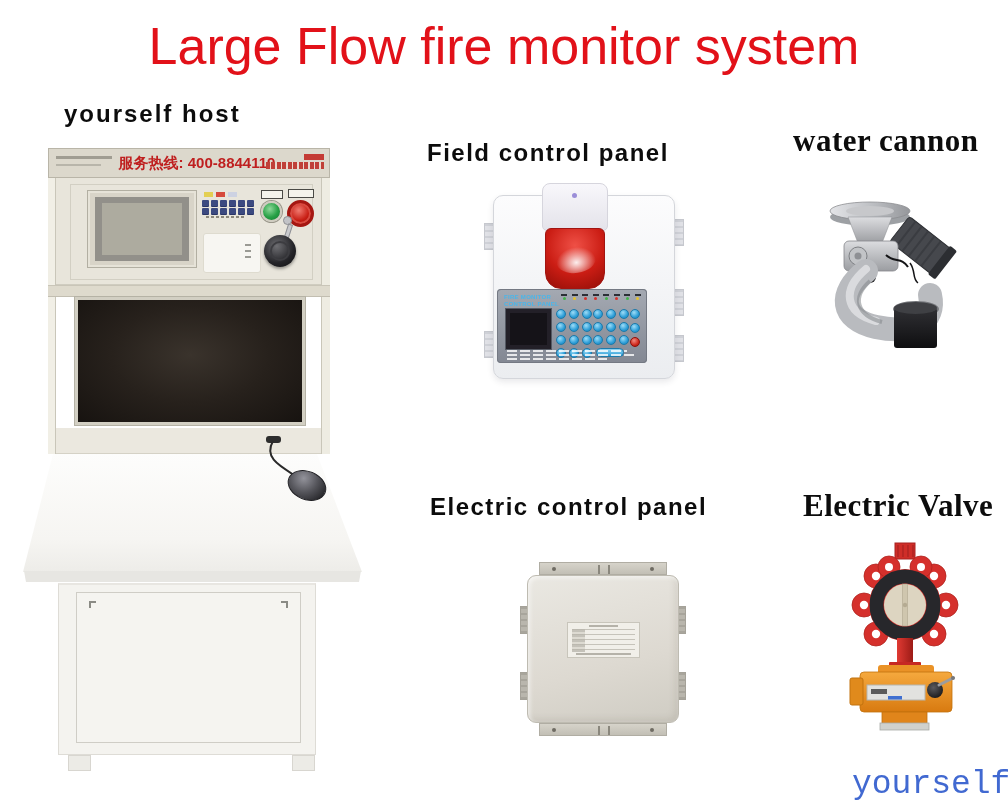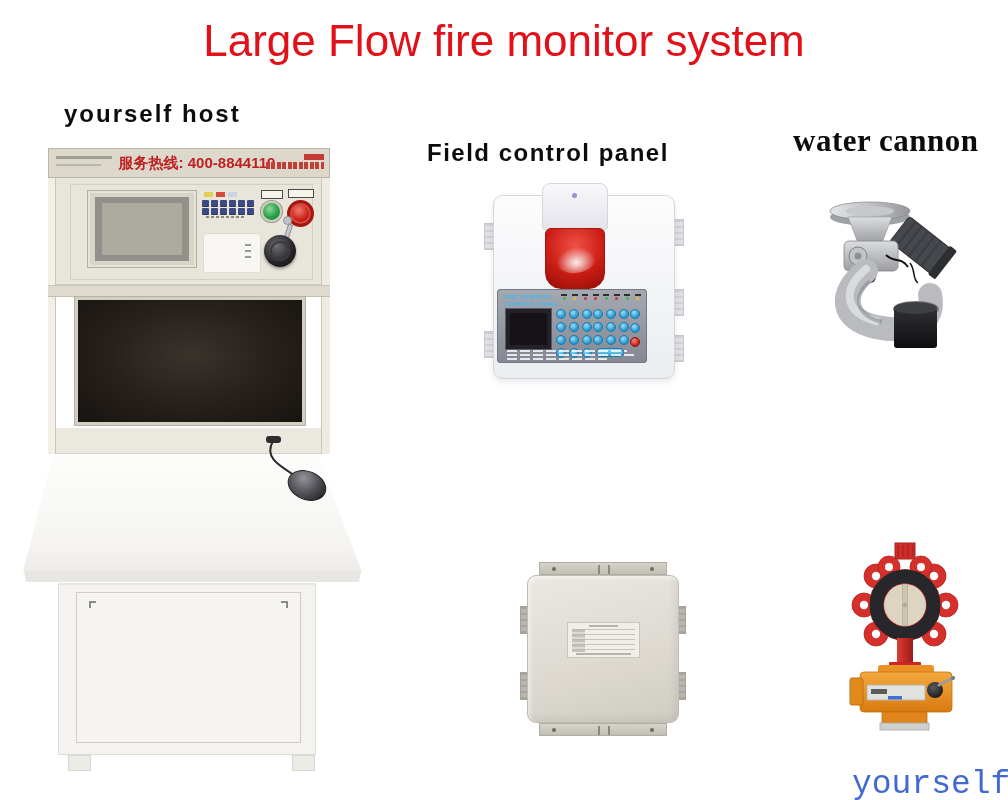--- a/index.html
+++ b/index.html
@@ -3,21 +3,21 @@
 <meta charset="utf-8">
 <style>
   * { box-sizing: border-box; margin: 0; padding: 0; }
   body { background:#fff; }
   #stage { position:relative; width:1008px; height:800px; background:#ffffff; overflow:hidden;
            font-family:"Liberation Sans", sans-serif; }
   .abs { position:absolute; }
 
   
   .title { position:absolute; top:16px; left:0; width:100%; text-align:center;
-           font-size:44px; color:#e21119; letter-spacing:0; }
+           font-size:52px; color:#e21119; letter-spacing:0; }
   .lbl { position:absolute; font-weight:bold; color:#0c0c0c; white-space:nowrap; }
   .lbl-sans { font-size:24px; letter-spacing:2px; }
   .lbl-serif { font-family:"Liberation Serif", serif; font-size:31px; letter-spacing:0.5px; }
   #lbl-control-host { left:64px; top:100px; }
   #lbl-field-panel { left:427px; top:139px; letter-spacing:1.5px; }
   #lbl-water-cannon { left:793px; top:123px; }
   #lbl-electric-panel { left:430px; top:493px; letter-spacing:1.5px; }
   #lbl-electric-valve { left:803px; top:488px; }
   .note { position:absolute; font-family:"Liberation Mono", monospace; font-size:33px; color:#4169d1; white-space:nowrap; }
   #note1 { left:846px; top:722px; }
@@ -165,20 +165,22 @@
 </head>
 <body>
 
 <div id="stage">
 
   <div class="title" style="color: rgb(226, 17, 25);">Large Flow fire monitor system</div>
 
   <div class="lbl lbl-sans" id="lbl-control-host">yourself host</div>
   <div class="lbl lbl-serif" id="lbl-water-cannon">water cannon</div>
   <div class="lbl lbl-sans" id="lbl-field-panel">Field control panel</div>
+  <div class="lbl lbl-sans" id="lbl-electric-panel">Electric control panel</div>
+  <div class="lbl lbl-serif" id="lbl-electric-valve">Electric Valve</div>
 
   <div id="cabinet">
     <div class="abs cb-header">
       <div class="abs cb-logo">
           <div class="l1"></div>
           <div class="l2"></div>
         </div>
       <div class="abs cb-hotline">服务热线: 400-8844119</div>
       <div class="abs cb-redblocks">
           <div class="r1"></div>

